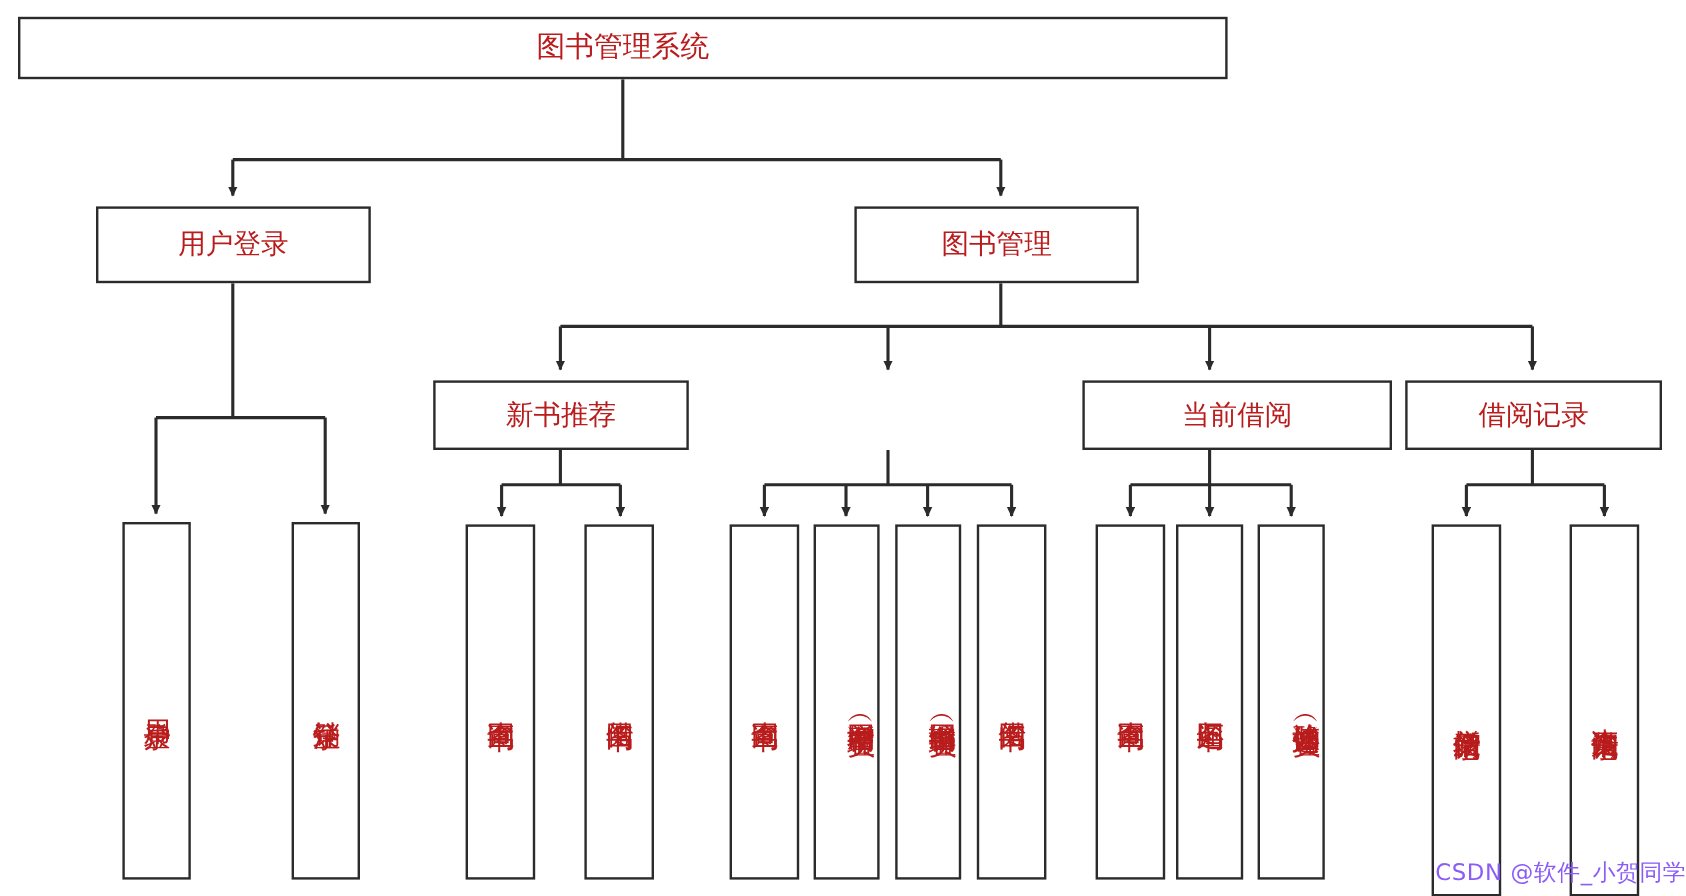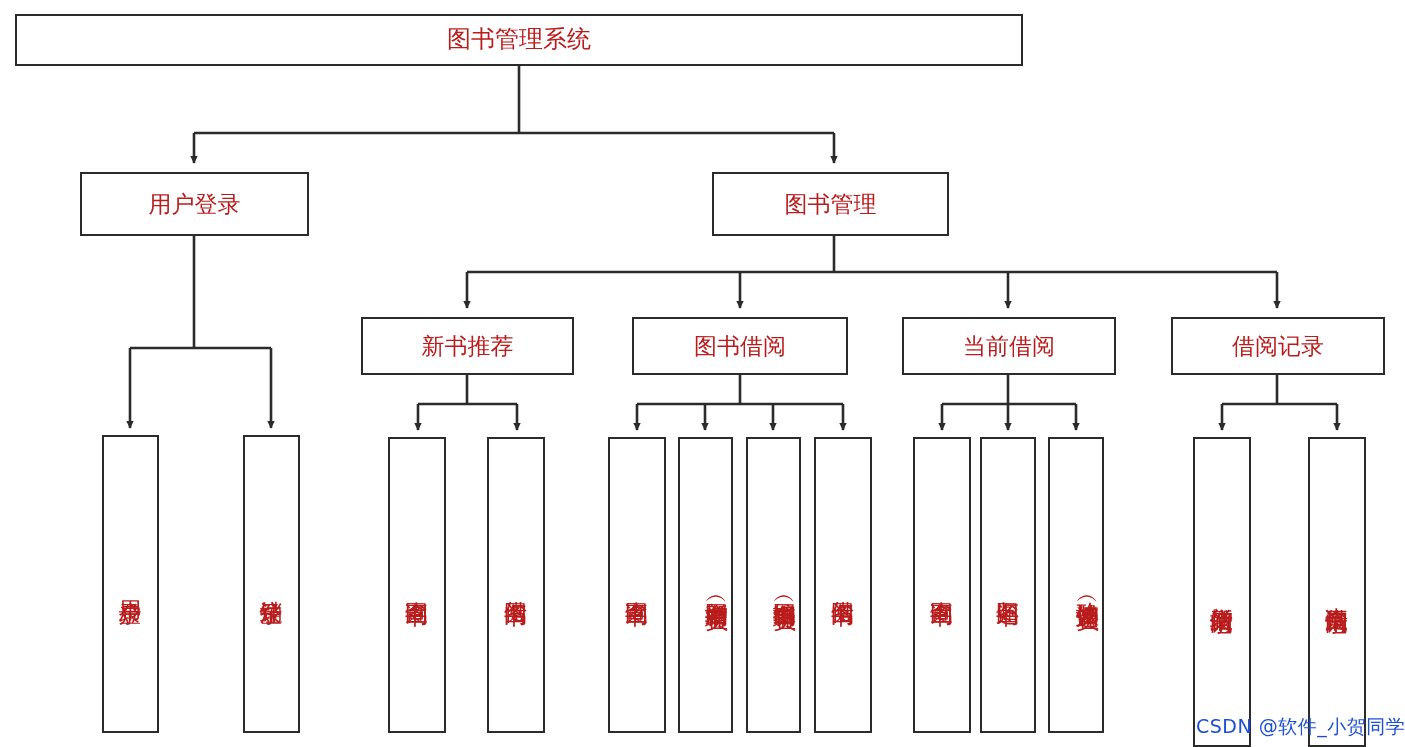--- a/index.html
+++ b/index.html
@@ -58,21 +58,21 @@
     padding-top: 0;
   }
   .node-label {
     display: block;
   }
   #watermark {
     position: absolute;
     left: 1196px;
     top: 714px;
     font-size: 19px;
-    color: #1d4ed8;
+    color: #8b5cf6;
     white-space: nowrap;
     letter-spacing: 0.5px;
     pointer-events: none;
   }
 </style>
 </head>
 <body>
 
 <div id="diagram-root">
 
@@ -127,33 +127,30 @@
   </svg>
 
   <div class="node root" style="left:15px; top:14px; width:1008px; height:52px;">
     <span class="node-label">图书管理系统</span>
   </div>
 
   <div class="node level2" style="left:80px; top:172px; width:229px; height:64px;">
     <span class="node-label">用户登录</span>
   </div>
 
-  <div class="node level2" style="left:712px; top:172px; width:237px; height:64px;">
+  <div class="node level2" style="left:712px; top:172px; width:237px; height:64px;font-family:Liberation Serif, serif;">
     <span class="node-label">图书管理</span>
   </div>
 
   <div class="node level2" style="left:361px; top:317px; width:213px; height:58px;text-align:center;">
     <span class="node-label">新书推荐</span>
   </div>
 
-  <div class="node level2" style="left:632px; top:317px; width:216px; height:58px;">
-    <span class="node-label">图书借阅</span>
-  </div>
-
-  <div class="node level2" style="left:902px; top:317px; width:214px; height:58px;">
+
+  <div class="node level2" style="left:902px; top:317px; width:258px; height:58px;">
     <span class="node-label">当前借阅</span>
   </div>
 
   <div class="node level2" style="left:1171px; top:317px; width:214px; height:58px;">
     <span class="node-label">借阅记录</span>
   </div>
 
   <div class="node leaf center-v" style="left:102px; top:435px; width:57px; height:298px;">
     <span class="node-label">用户登录</span>
   </div>

